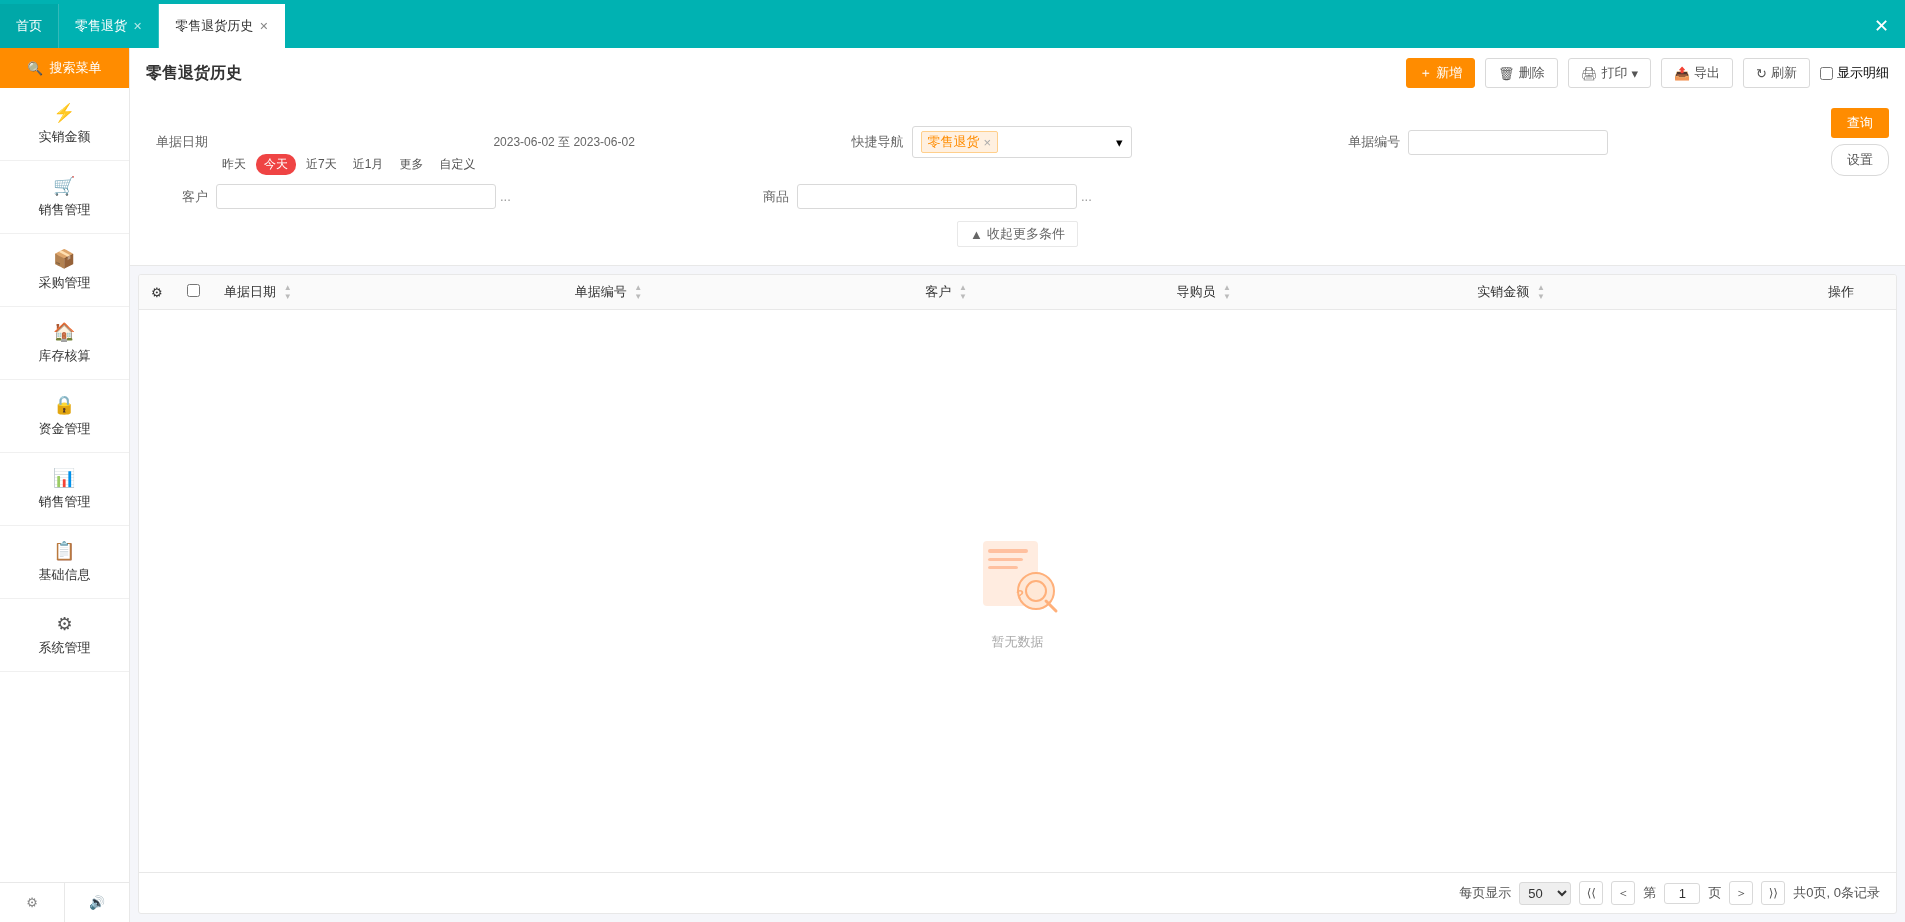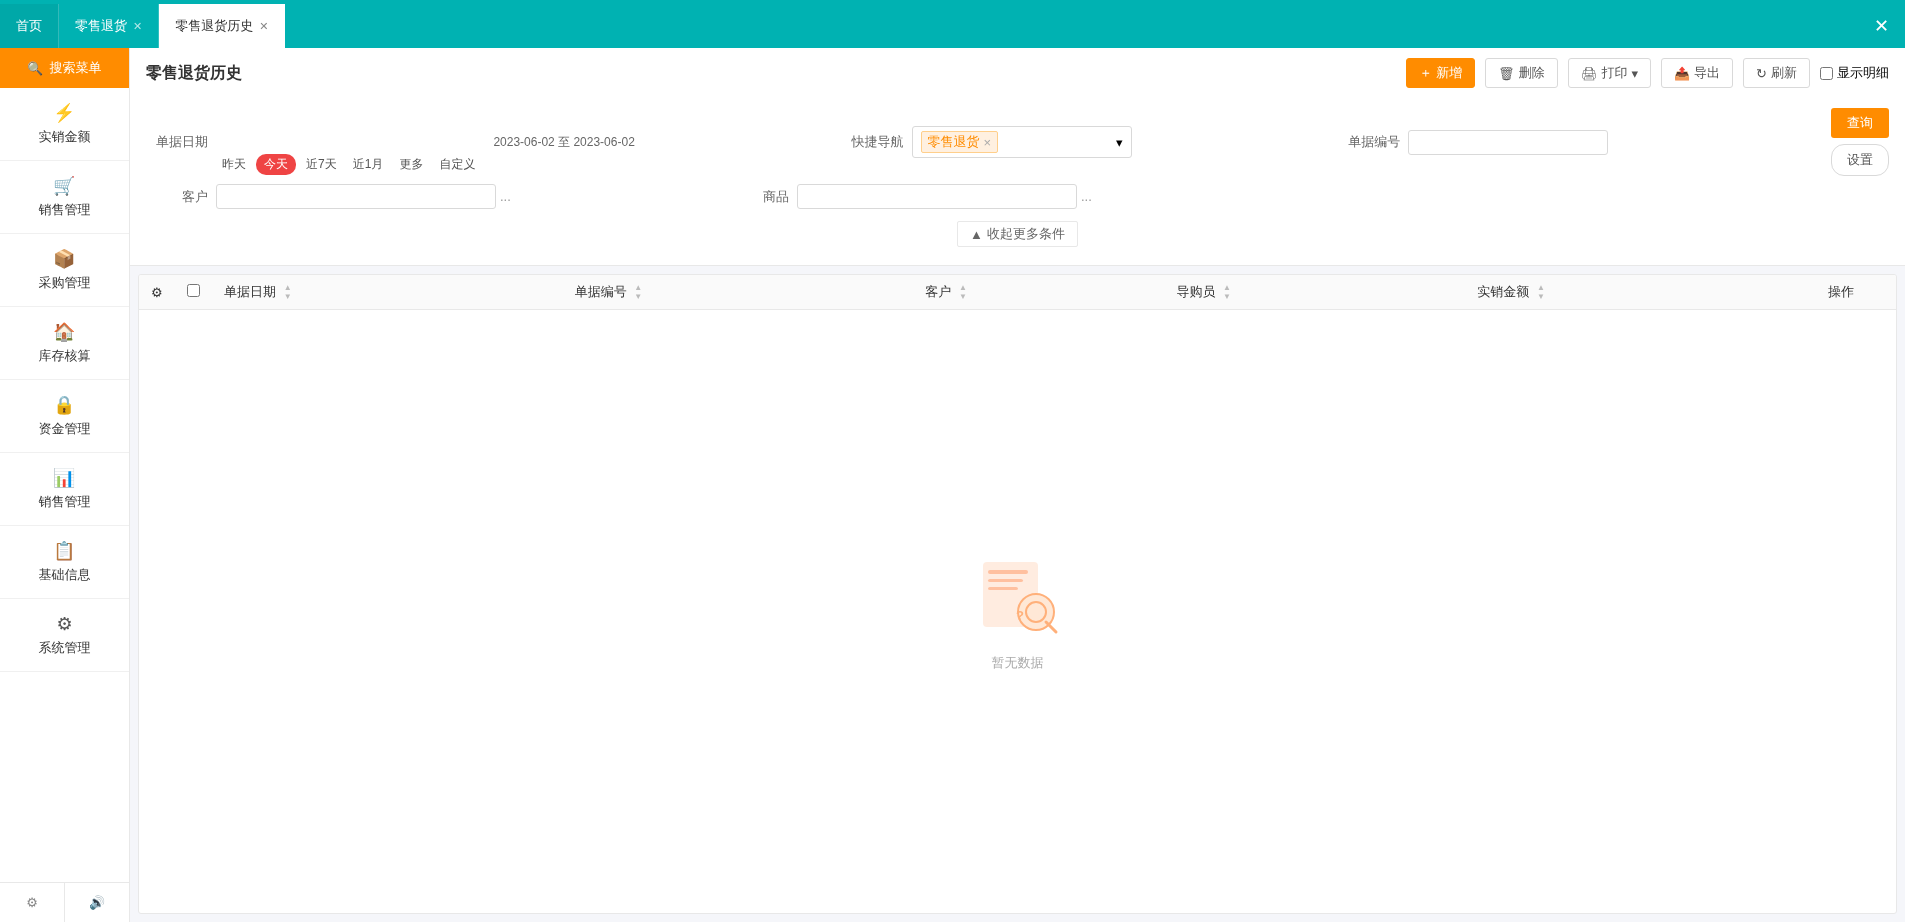--- a/index.html
+++ b/index.html
@@ -620,16 +620,32 @@
             <rect x="20" y="35" width="30" height="3" rx="2" fill="#ffc09f"></rect>
             <circle cx="68" cy="60" r="18" fill="#ffe8d6" stroke="#ffb07a" stroke-width="2"></circle>
             <circle cx="68" cy="60" r="10" fill="none" stroke="#ffb07a" stroke-width="2"></circle>
             <line x1="78" y1="70" x2="88" y2="80" stroke="#ffb07a" stroke-width="3" stroke-linecap="round"></line>
             <text x="48" y="68" font-size="14" fill="#ffb07a" font-weight="bold">?</text>
           </svg>
           <span class="empty-text">暂无数据</span>
         </div>
       </div>
 
+      <div class="pagination-bar">
+        <span>每页显示</span>
+        <select class="page-size-select">
+          <option value="50">50</option>
+          <option value="100">100</option>
+          <option value="200">200</option>
+        </select>
+        <div class="page-nav-btn">⟨⟨</div>
+        <div class="page-nav-btn">＜</div>
+        <span>第</span>
+        <input class="page-input" type="text" value="1" style="">
+        <span>页</span>
+        <div class="page-nav-btn">＞</div>
+        <div class="page-nav-btn">⟩⟩</div>
+        <span>共0页, 0条记录</span>
+      </div>
     </div>
 
   </div>
 </div>
 
 </body></html>

